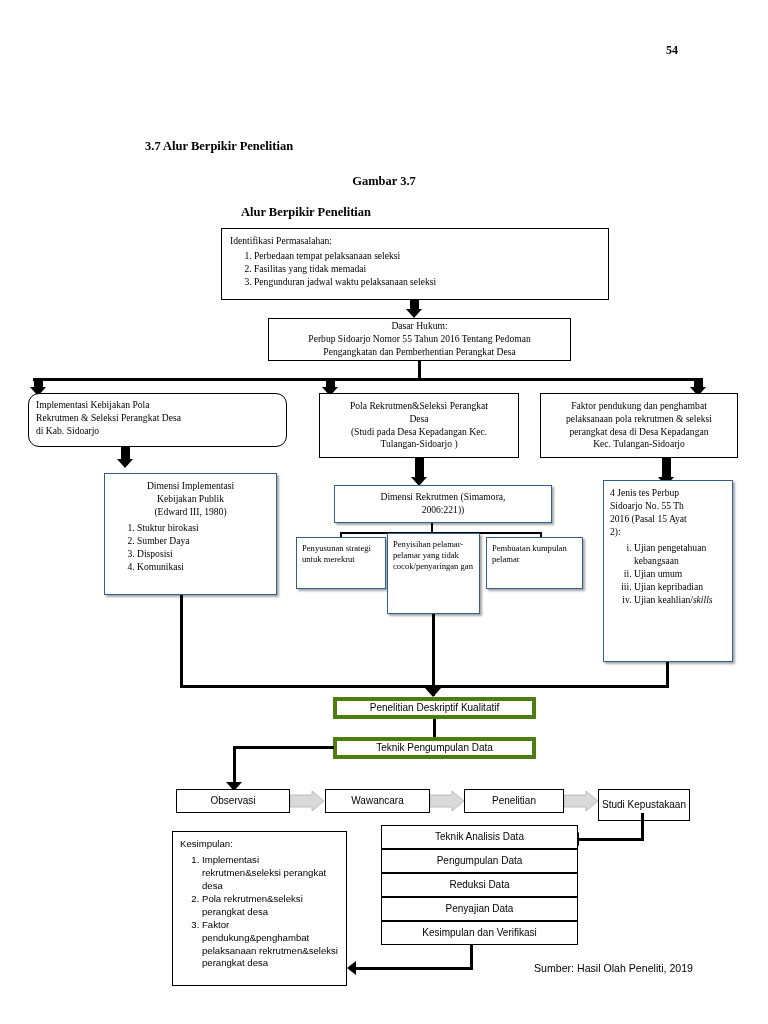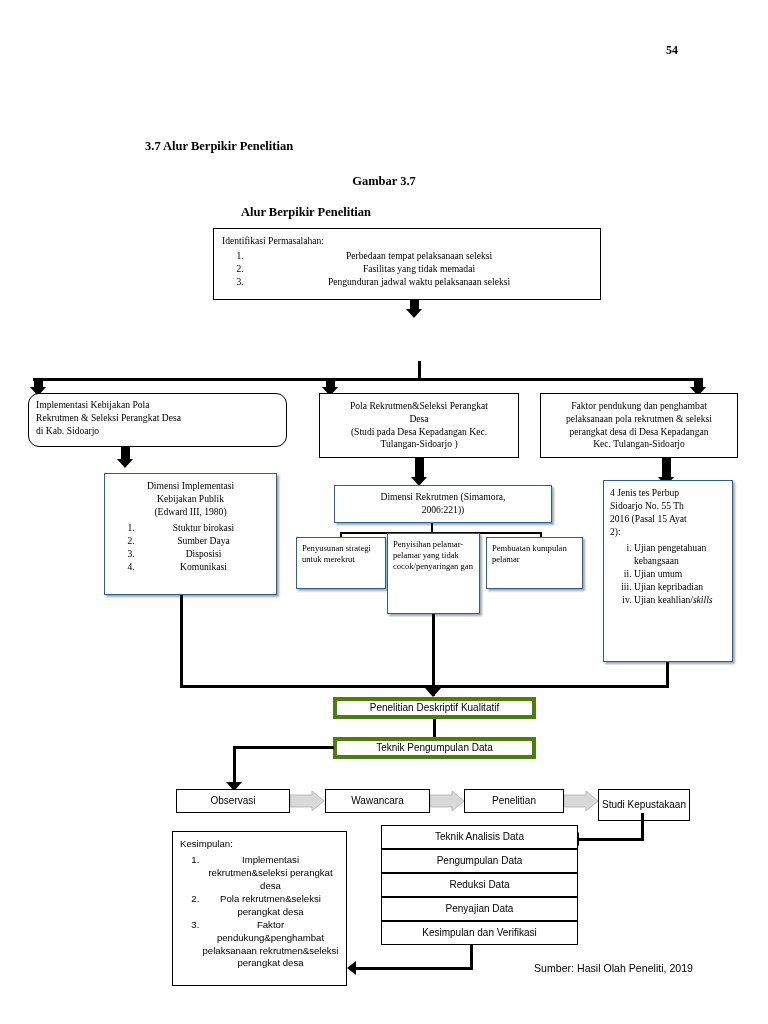--- a/index.html
+++ b/index.html
@@ -16,21 +16,21 @@
   .box.orange{border:4px solid #4d7c0f;}
   .box.plain{border:1px solid #000;}
   .ctr{display:flex;align-items:center;justify-content:center;text-align:center;}
   .pad{padding:4px 6px;}
 
   .t10{font-size:9.6px;line-height:1.35;}
   .t105{font-size:10px;line-height:1.4;}
   .t9{font-size:8.6px;line-height:1.3;}
   .sans{font-family:"Liberation Sans",sans-serif;}
 
-  ol.num{margin:2px 0 0 0;padding-left:24px;text-align:center;}
+  ol.num{margin:2px 0 0 0;padding-left:24px;}
   ol.num li{margin:0;padding:0;}
   ol.lower{margin:2px 0 0 0;padding-left:22px;}
 
   .line{position:absolute;background:#000;}
   .hline{height:2px;}
   .vline{width:2px;}
   .arrowdown{position:absolute;width:0;height:0;border-left:8px solid transparent;border-right:8px solid transparent;border-top:9px solid #000;}
   .arrowleft{position:absolute;width:0;height:0;border-top:7px solid transparent;border-bottom:7px solid transparent;border-right:9px solid #000;}
   .thickshaft{position:absolute;background:#000;}
 
@@ -43,34 +43,41 @@
 </head>
 <body>
 
 <div class="page">
 
   <div class="abs pageno">54</div>
   <div class="abs sect-title">3.7 Alur Berpikir Penelitian</div>
   <div class="abs gambar">Gambar 3.7</div>
   <div class="abs alur">Alur Berpikir Penelitian</div>
 
-  <div class="box plain" style="left:213px;top:228px;width:388px;height:72px;">
+  <div class="box plain" style="left:221px;top:228px;width:388px;height:72px;">
     <div class="t10 pad" style="padding:6px 8px;">
       <div>Identifikasi Permasalahan:</div>
       <ol class="num t10">
         <li>Perbedaan tempat pelaksanaan seleksi</li>
         <li>Fasilitas yang tidak memadai</li>
         <li>Pengunduran jadwal waktu pelaksanaan seleksi</li>
       </ol>
     </div>
   </div>
 
   <div class="thickshaft" style="left:410px;top:300px;width:9px;height:9px;"></div>
   <div class="arrowdown" style="left:406px;top:309px;"></div>
 
+  <div class="box plain" style="left:268px;top:318px;width:303px;height:43px;">
+    <div class="t10 ctr" style="flex-direction:column;height:100%;padding:3px 6px;box-sizing:border-box;">
+      <div>Dasar Hukum:</div>
+      <div>Perbup Sidoarjo Nomor 55 Tahun 2016 Tentang Pedoman</div>
+      <div>Pengangkatan dan Pemberhentian Perangkat Desa</div>
+    </div>
+  </div>
 
   <div class="line hline" style="left:33px;top:378px;width:670px;height:3px;"></div>
   <div class="line vline" style="left:418px;top:361px;width:3px;height:18px;"></div>
 
   <div class="thickshaft" style="left:34px;top:381px;width:9px;height:6px;"></div>
   <div class="arrowdown" style="left:30px;top:387px;"></div>
 
   <div class="thickshaft" style="left:326px;top:381px;width:9px;height:6px;"></div>
   <div class="arrowdown" style="left:322px;top:387px;"></div>
 

